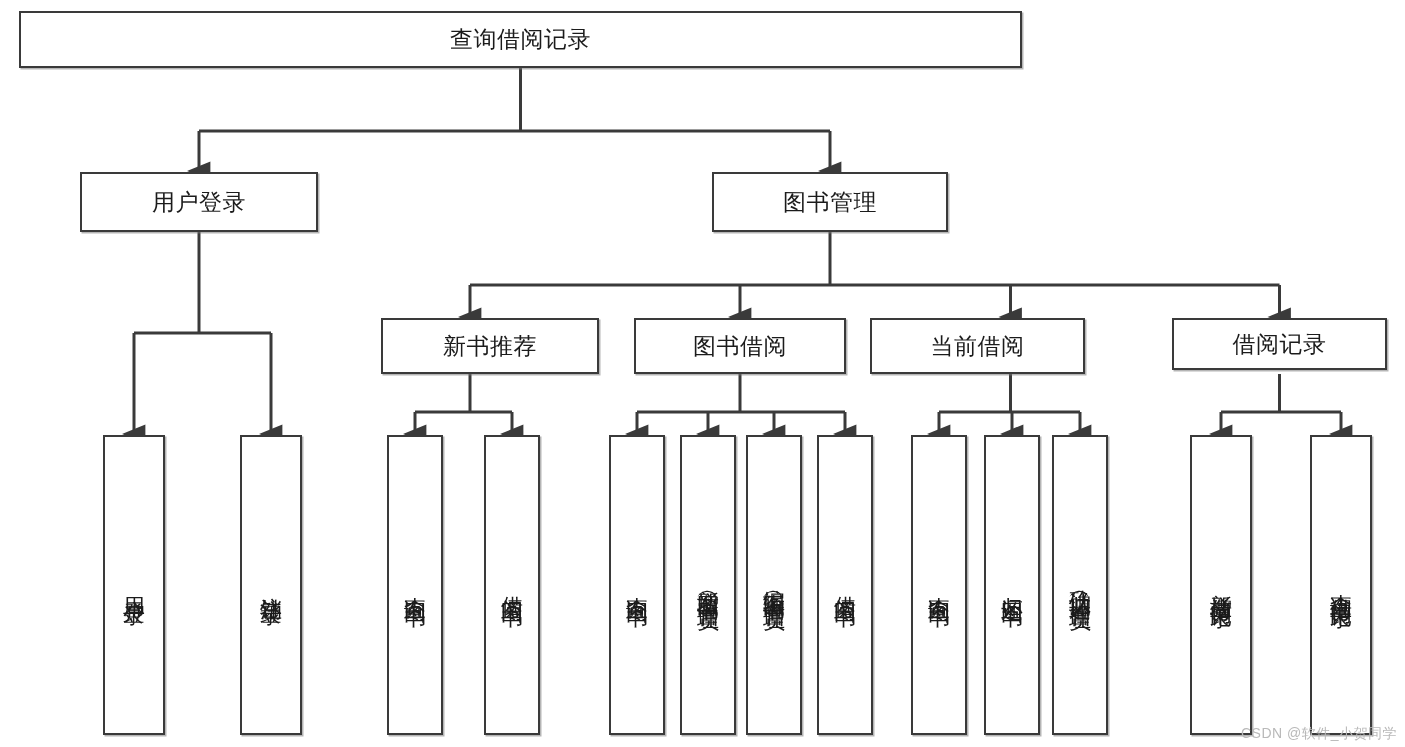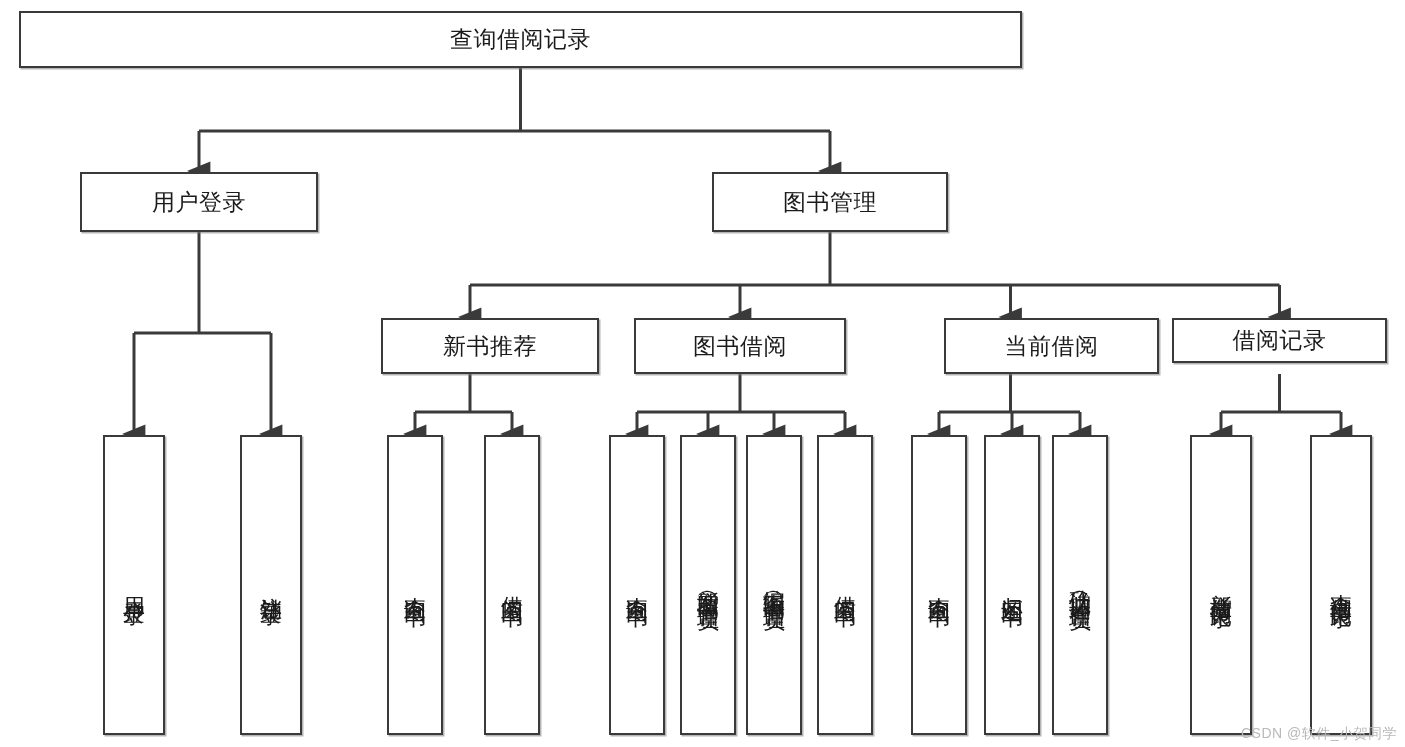--- a/index.html
+++ b/index.html
@@ -124,24 +124,24 @@
   <div class="node horiz" style="left: 712px; top: 172px; width: 236px; height: 60px; text-align: center;">
     <span class="label">图书管理</span>
   </div>
 
   <div class="node horiz" style="left: 381px; top: 318px; width: 218px; height: 56px;">
     <span class="label">新书推荐</span>
   </div>
   <div class="node horiz" style="left: 634px; top: 318px; width: 212px; height: 56px;">
     <span class="label">图书借阅</span>
   </div>
-  <div class="node horiz" style="left: 944px; top: 318px; width: 215px; height: 56px;">
+  <div class="node horiz" style="left: 870px; top: 318px; width: 215px; height: 56px;">
     <span class="label">当前借阅</span>
   </div>
-  <div class="node horiz" style="left: 1172px; top: 318px; width: 215px; height: 45px;">
+  <div class="node horiz" style="left: 1172px; top: 318px; width: 215px; height: 52px;">
     <span class="label">借阅记录</span>
   </div>
 
   <div class="node vert" style="left: 103px; top: 435px; width: 62px; height: 300px;">
     <span class="label">用户登录</span>
   </div>
   <div class="node vert" style="left: 240px; top: 435px; width: 62px; height: 300px;">
     <span class="label">注销登录</span>
   </div>
   <div class="node vert" style="left: 387px; top: 435px; width: 56px; height: 300px;">

